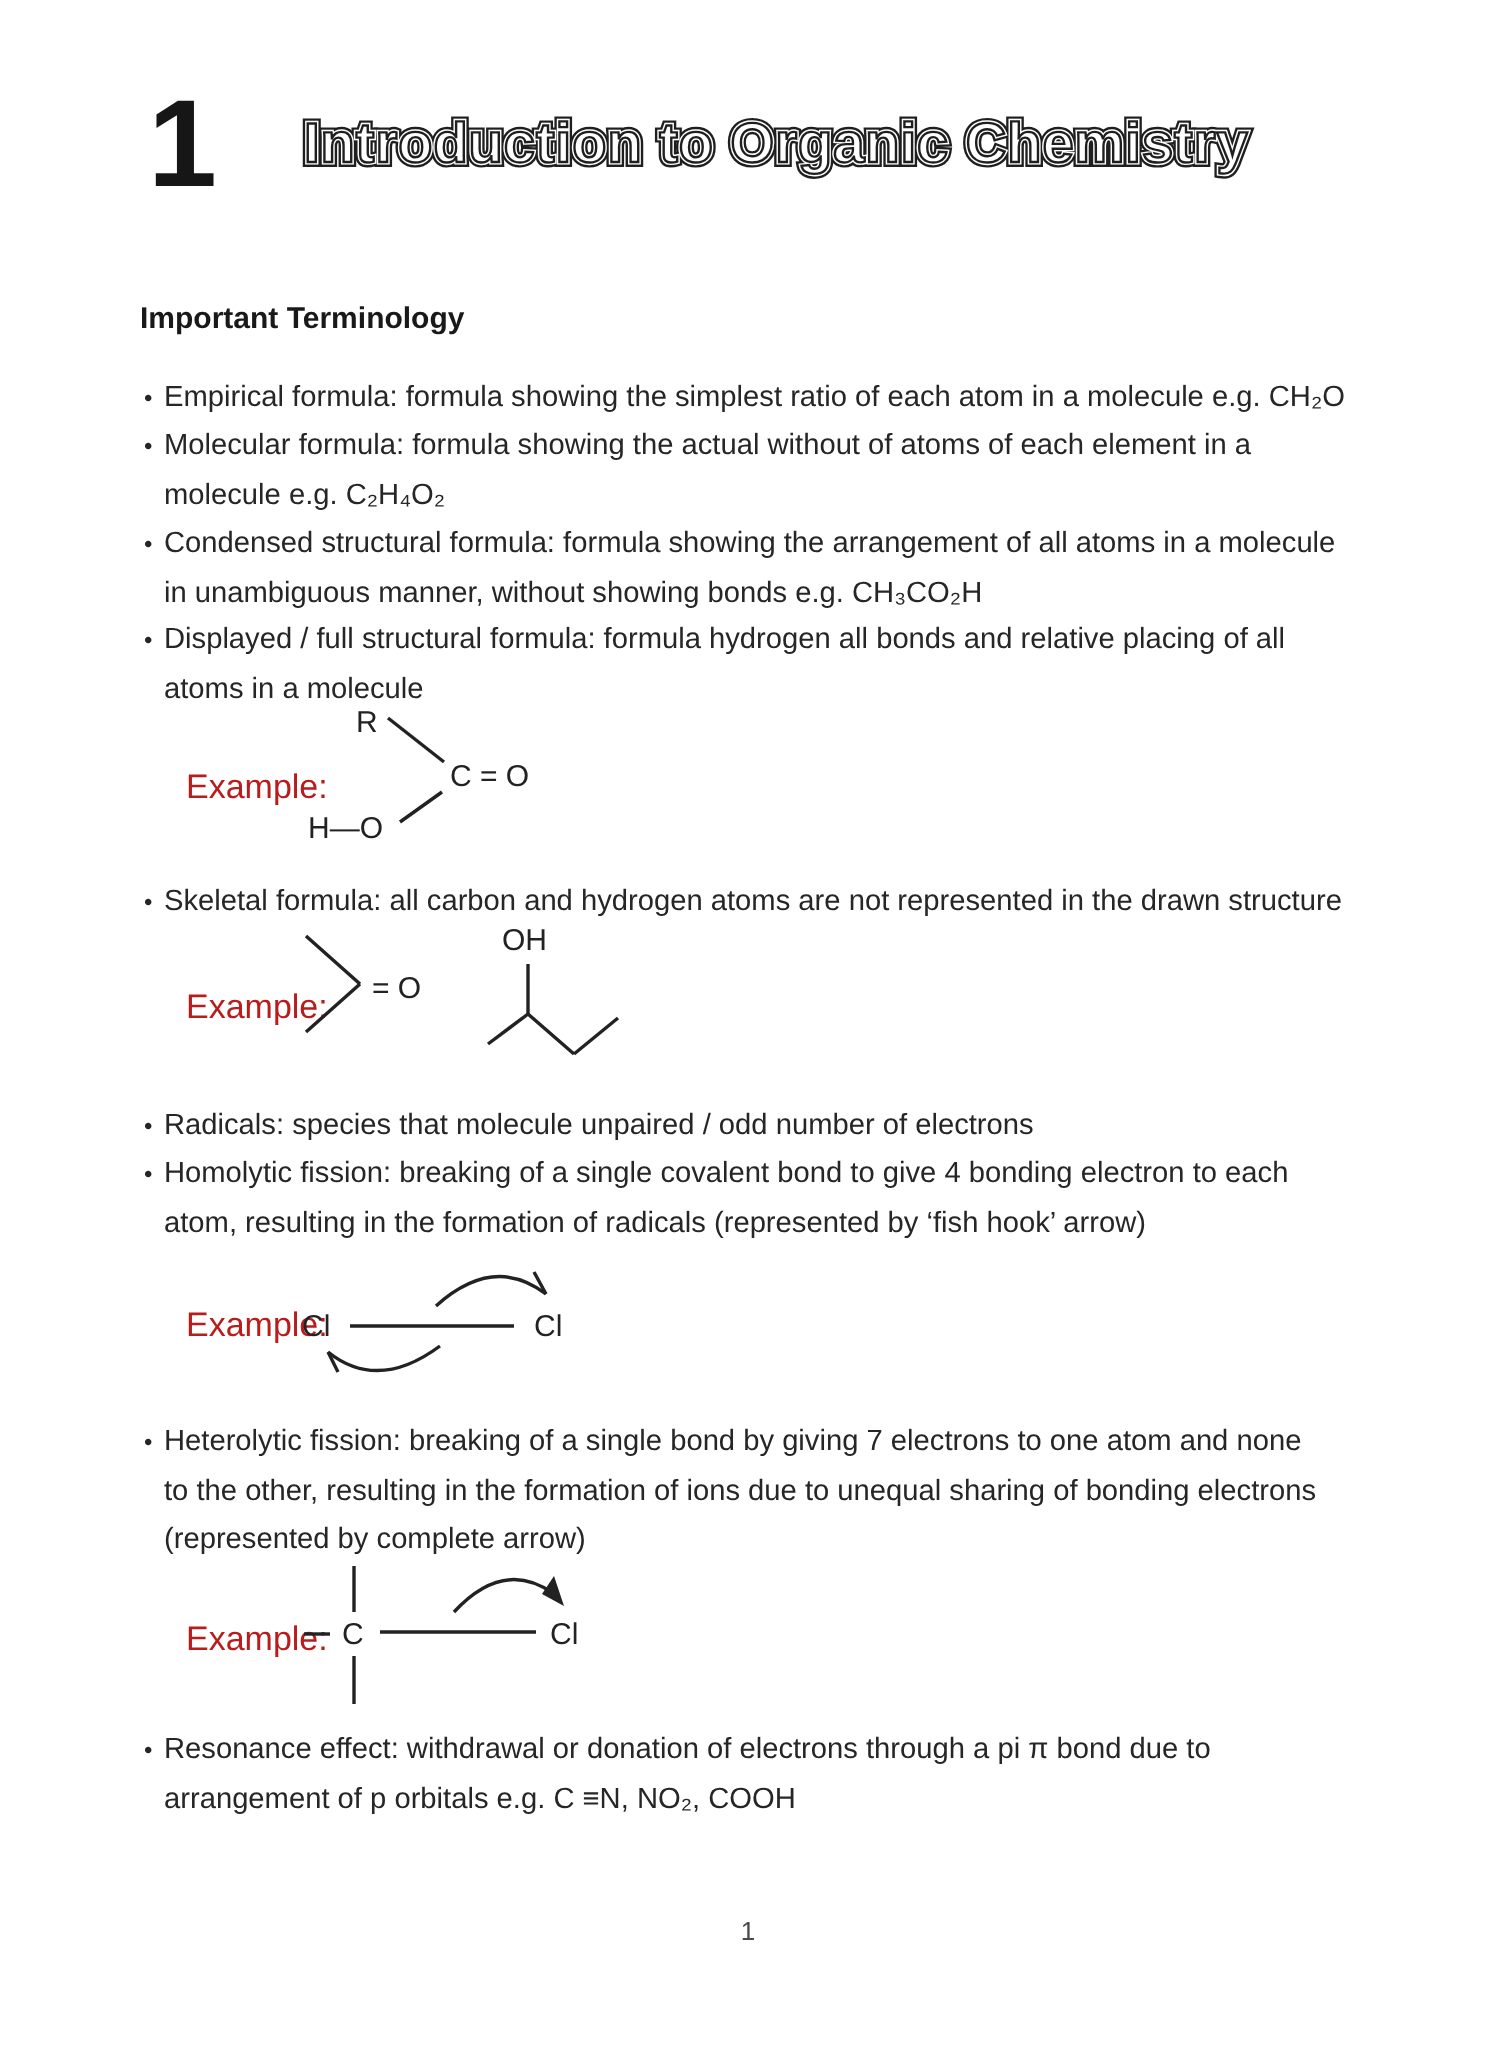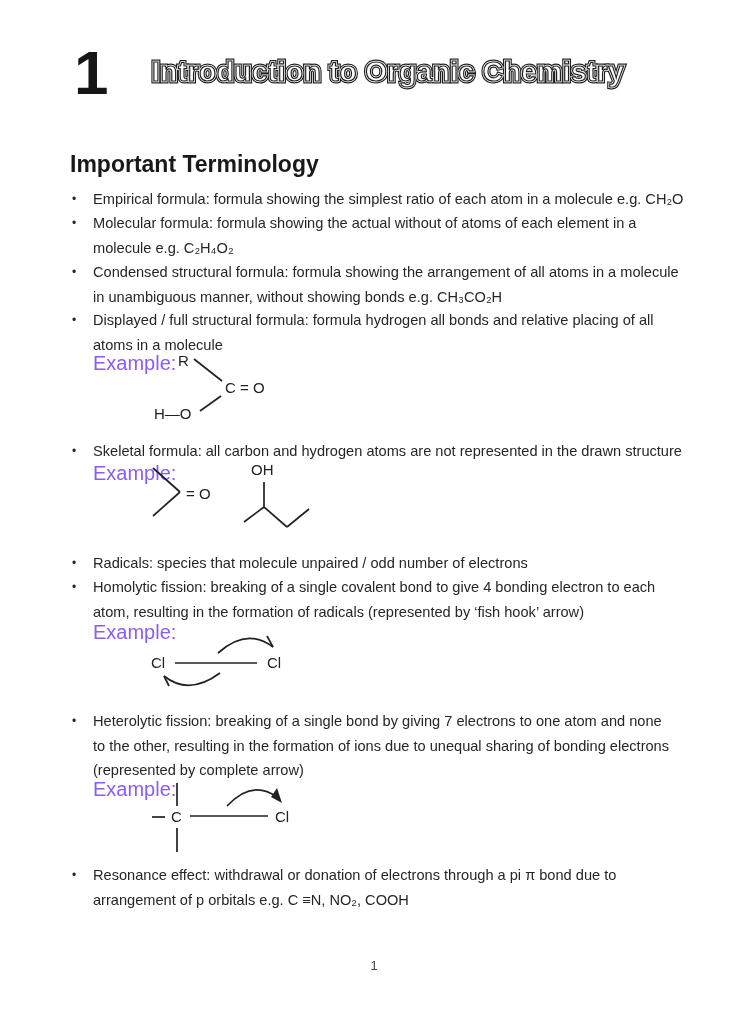--- a/index.html
+++ b/index.html
@@ -22,35 +22,35 @@
     font-size:28px; font-weight:800; letter-spacing:0.5px;
     white-space:nowrap; color:#ffffff;
   }
   .title-l1 { position:relative; -webkit-text-stroke:5px #1f1f1f; }
   .title-l2 { position:absolute; left:0; top:0; -webkit-text-stroke:2.6px #ffffff; }
   .title-l3 { position:absolute; left:0; top:0; -webkit-text-stroke:1.2px #1f1f1f; }
 
   
   .section-heading {
     left:70px; top:151px;
-    font-size:23px; font-weight:700; color:#191919;
+    font-size:15px; font-weight:700; color:#191919;
   }
 
   
   .bullet { left:70px; width:660px; }
   .bullet .dot {
     position:absolute; left:2px; top:0;
     font-size:12px; line-height:24.5px; color:#262626;
   }
   .bullet .bullet-text {
-    display:block; margin-left:23px;
+    display:block; margin-left:12px;
     font-size:14.6px; line-height:24.5px; white-space:pre-wrap; color:#262626;
   }
   .example-label {
-    left:93px; font-size:20px; line-height:24.5px; color:#8b5cf6;
+    left:93px; font-size:17px; line-height:24.5px; color:#b91c1c;margin-top:31px;
   }
 
   
   svg.diagram { position:absolute; overflow:visible; }
   svg.diagram line, svg.diagram path { stroke:#222222; stroke-width:1.7; fill:none; }
   svg.diagram text {
     font-family:"Liberation Sans","DejaVu Sans",sans-serif;
     font-size:15px; fill:#222222; stroke:none;
   }
   svg.diagram .arrowhead { fill:#222222; stroke:none; }

